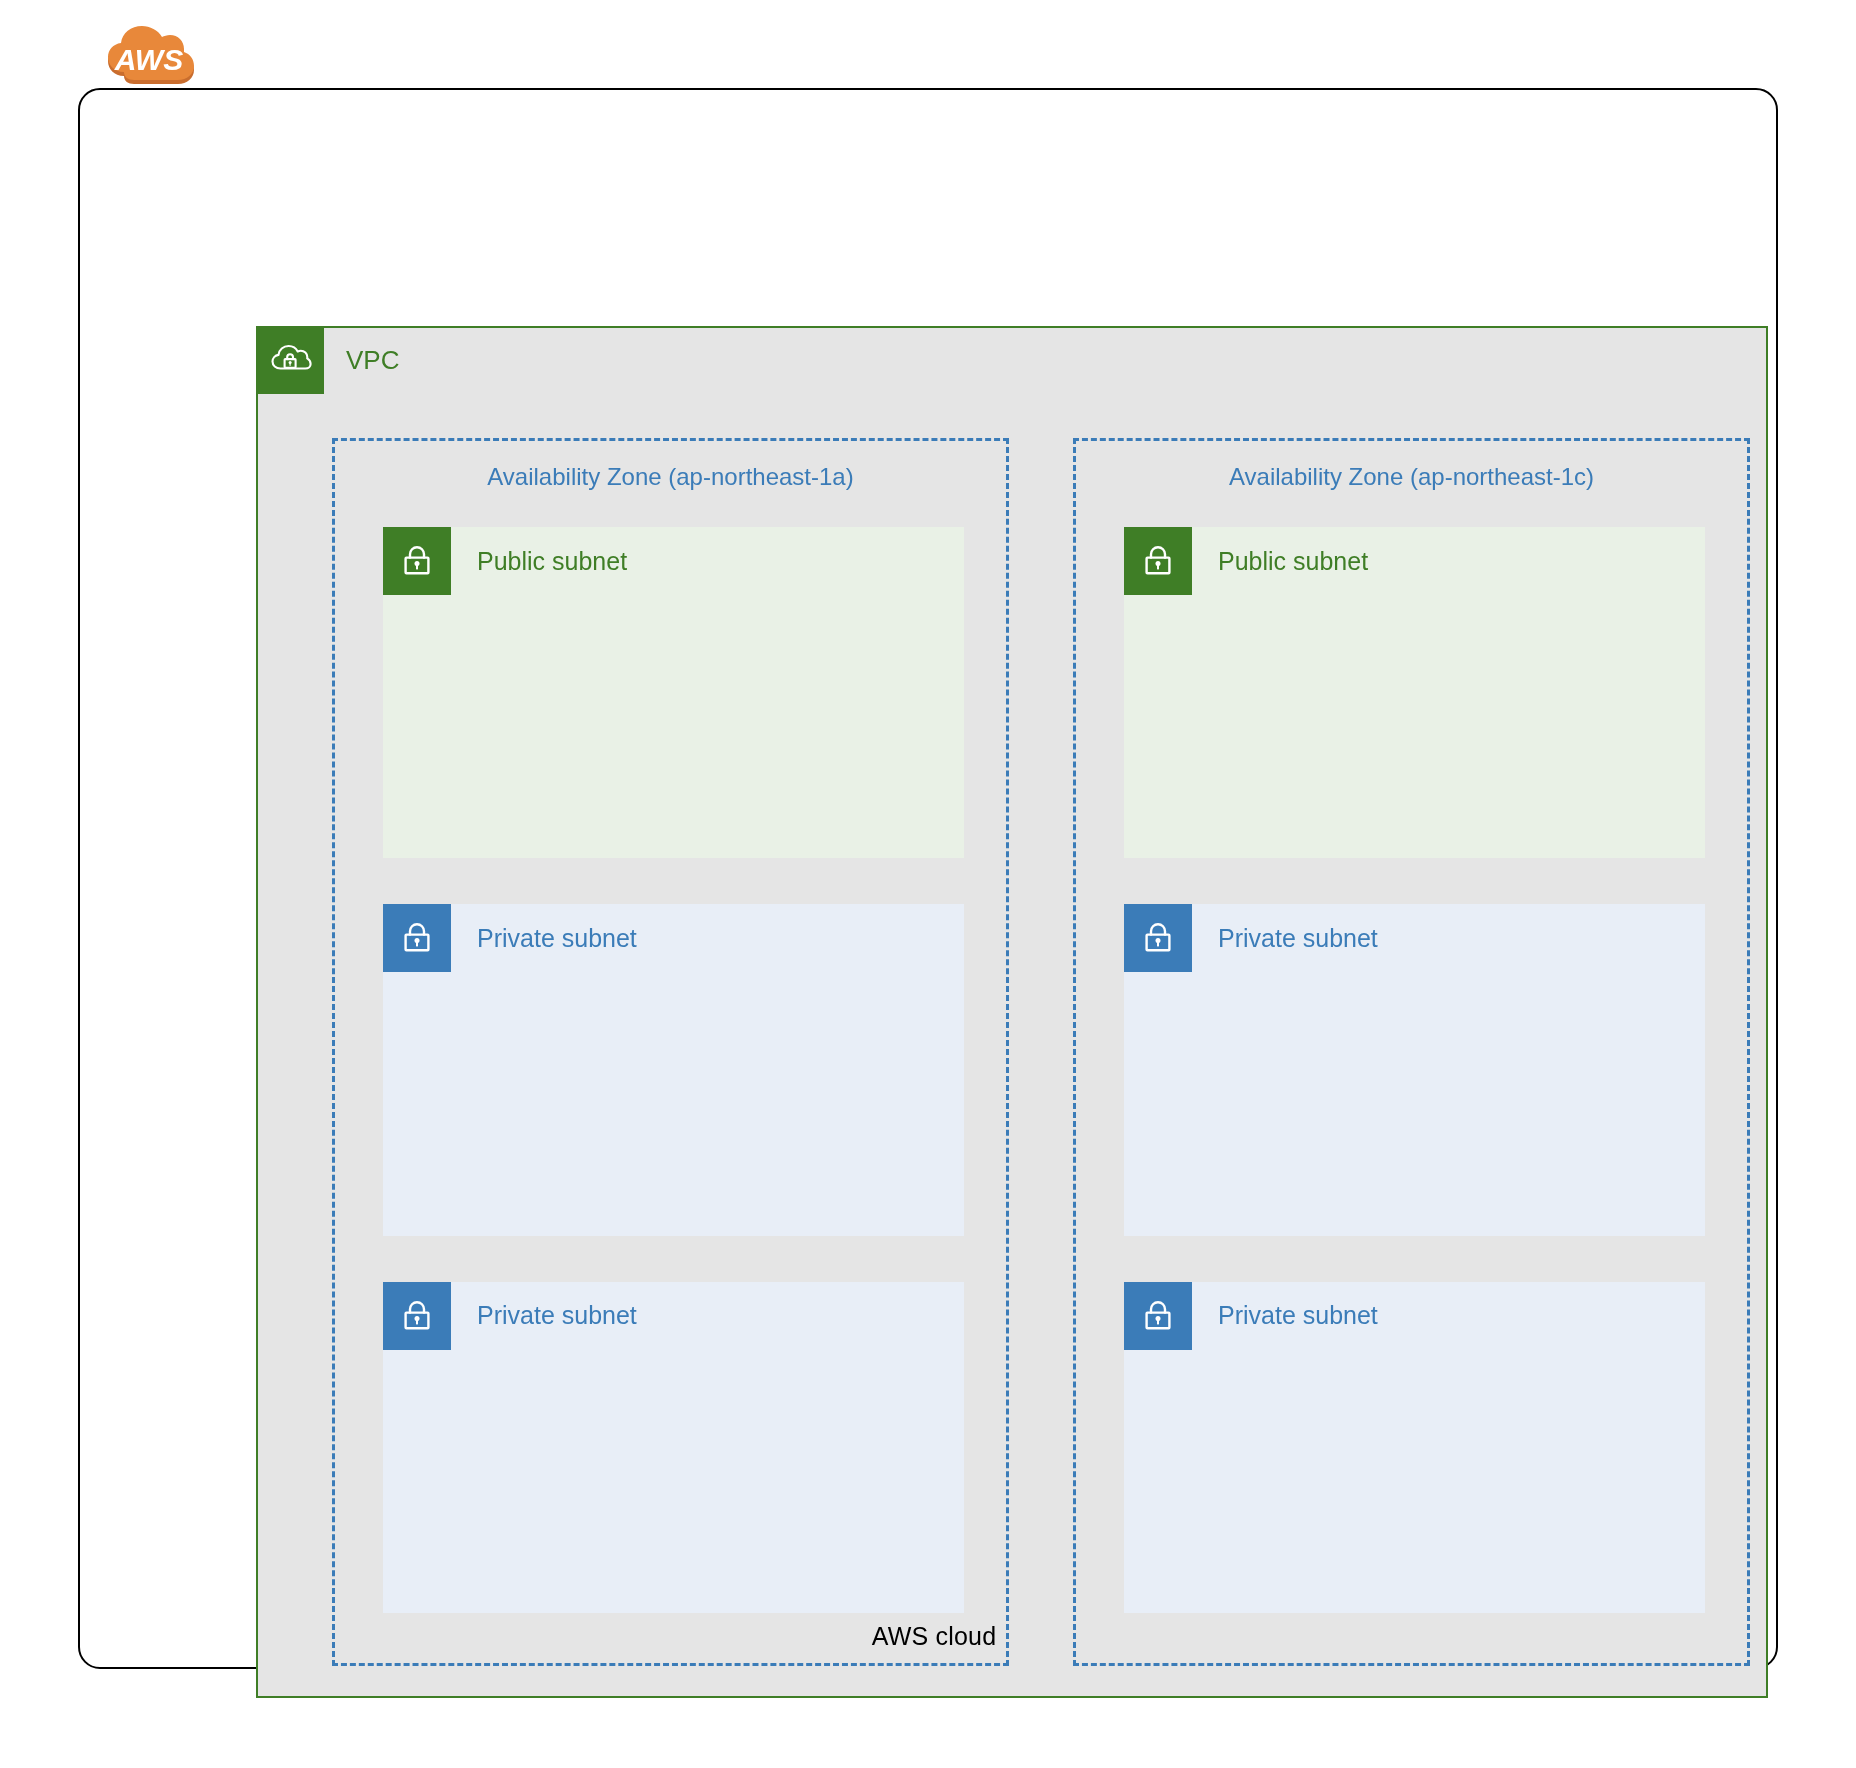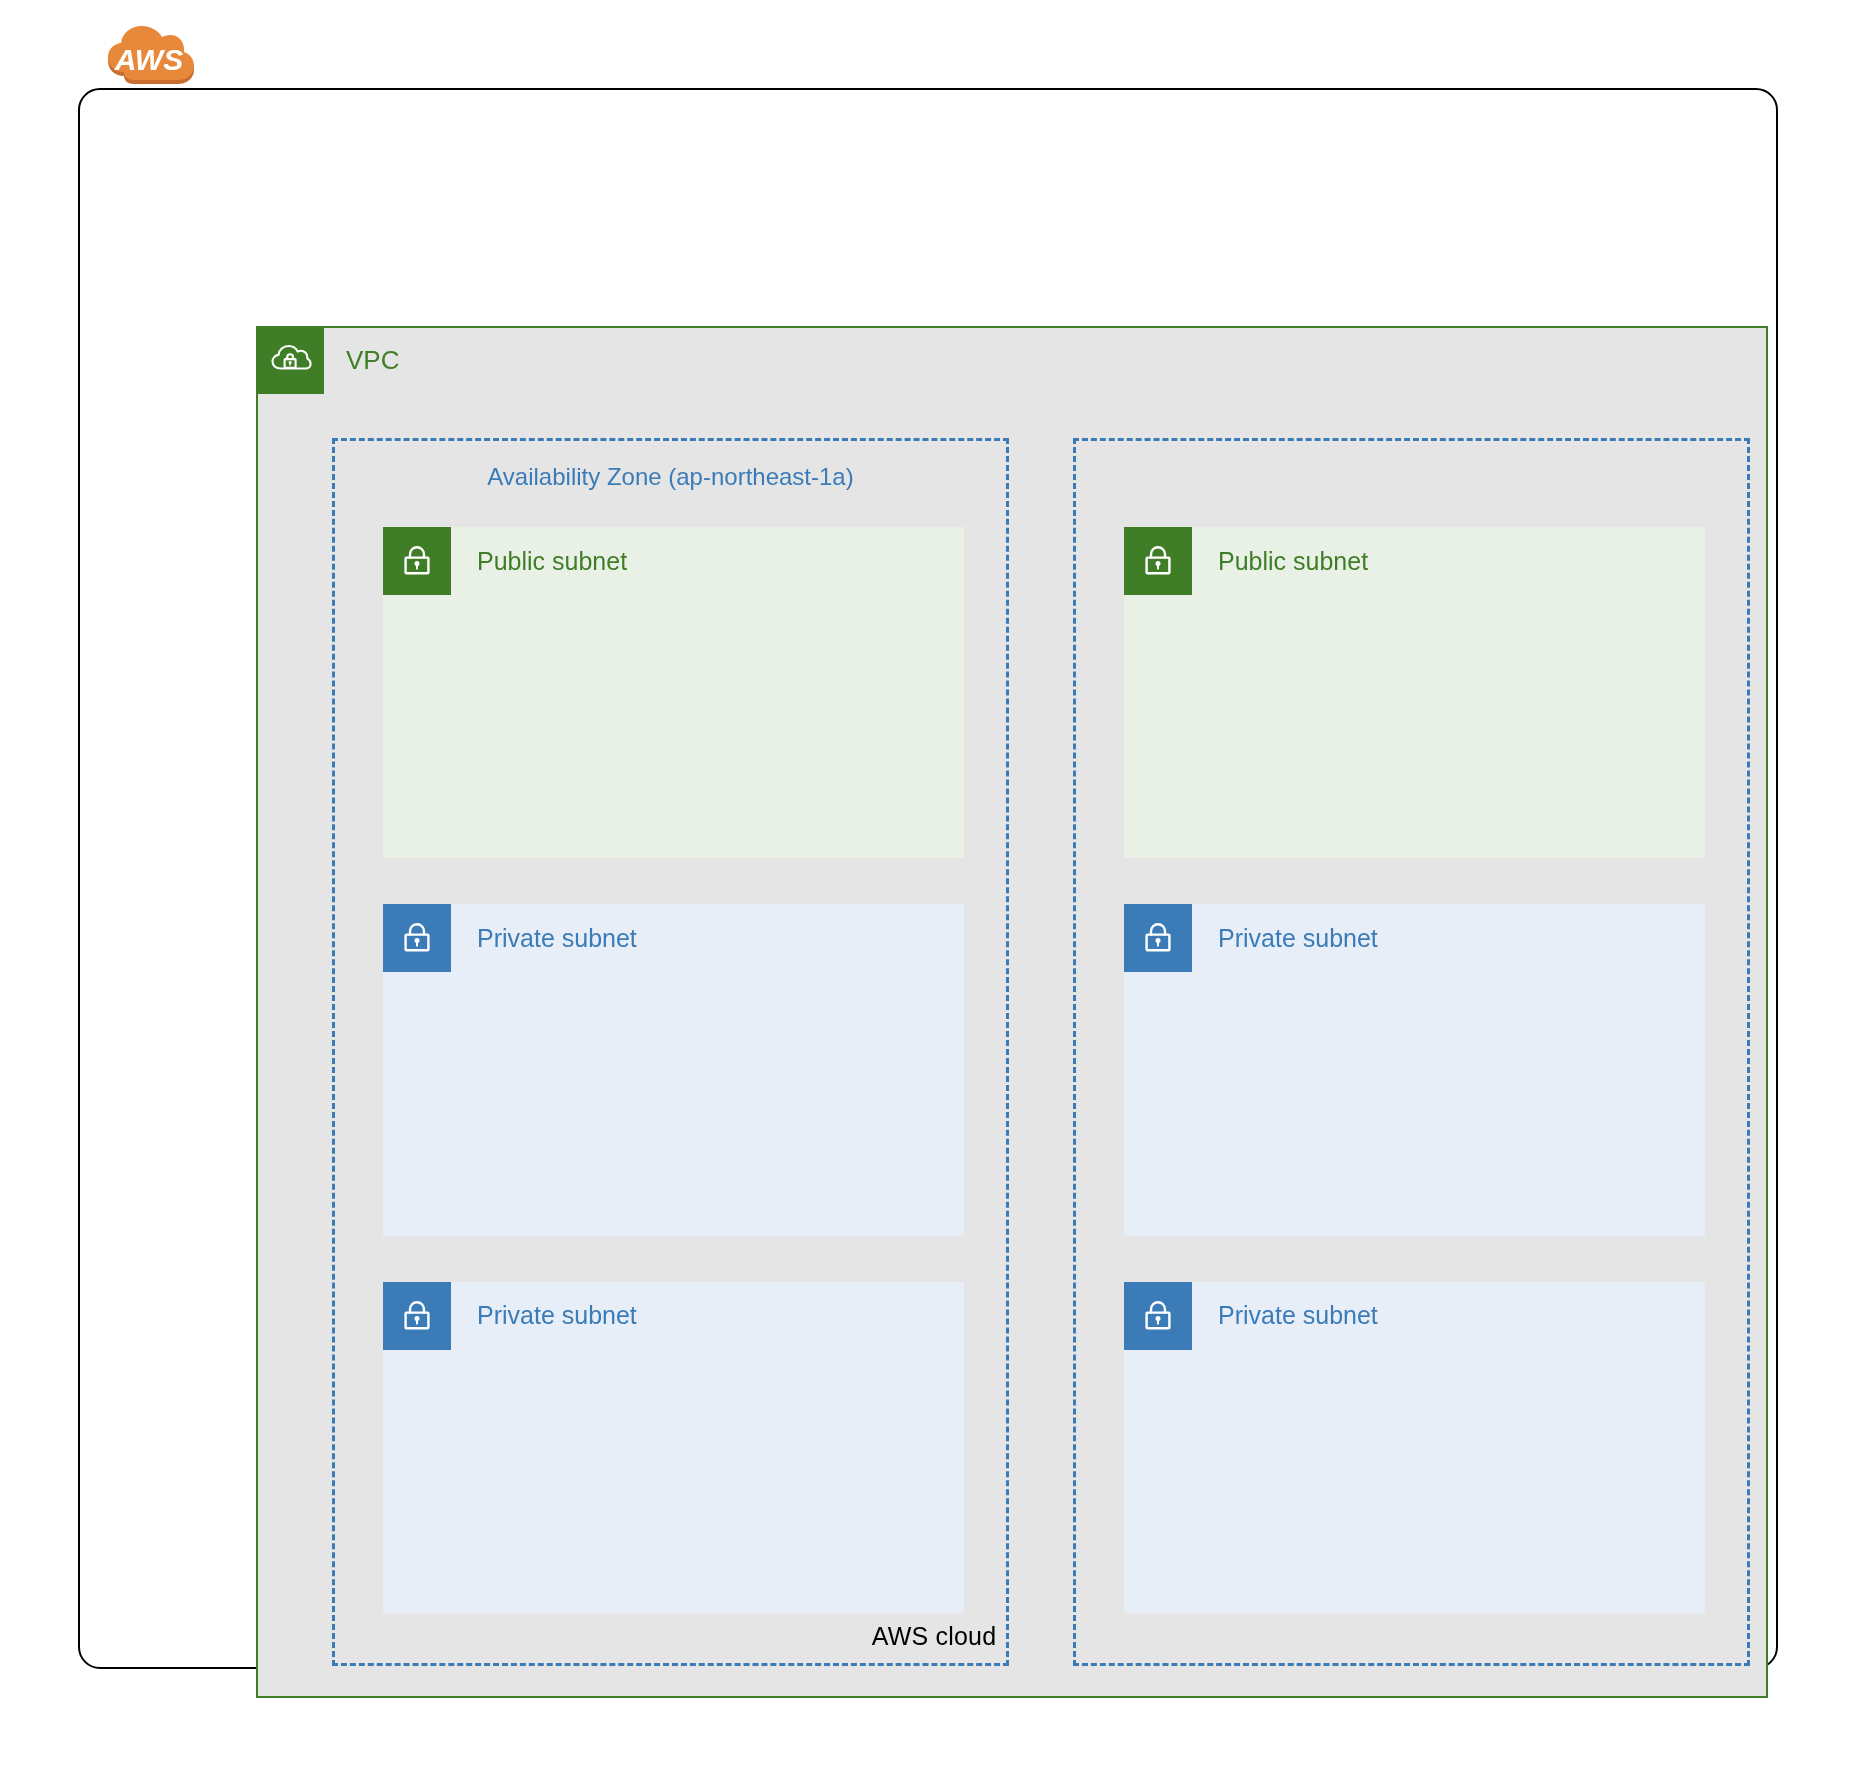--- a/index.html
+++ b/index.html
@@ -225,20 +225,21 @@
                 </svg>
               </div>
               <div class="subnet-label">Private subnet</div>
             </div>
           </div>
 
         </div>
       </div>
 
       <div class="az-box">
+        <div class="az-label">Availability Zone (ap-northeast-1c)</div>
 
         <div class="subnet-stack">
 
           <div class="subnet public">
             <div class="subnet-head">
               <div class="subnet-icon-tile">
                 <svg class="icon" width="42" height="42" viewBox="0 0 42 42" aria-hidden="true">
                   <path d="M14.0 17.6 v-3.4 a7.0 7.0 0 0 1 14.0 0 v3.4" fill="none" stroke="#ffffff" stroke-width="2.4" stroke-linecap="round"></path>
                   <rect x="9.6" y="17.6" width="22.8" height="15.6" rx="0.8" fill="none" stroke="#ffffff" stroke-width="2.4"></rect>
                   <circle cx="21.0" cy="23.6" r="2.5" fill="#ffffff"></circle>

